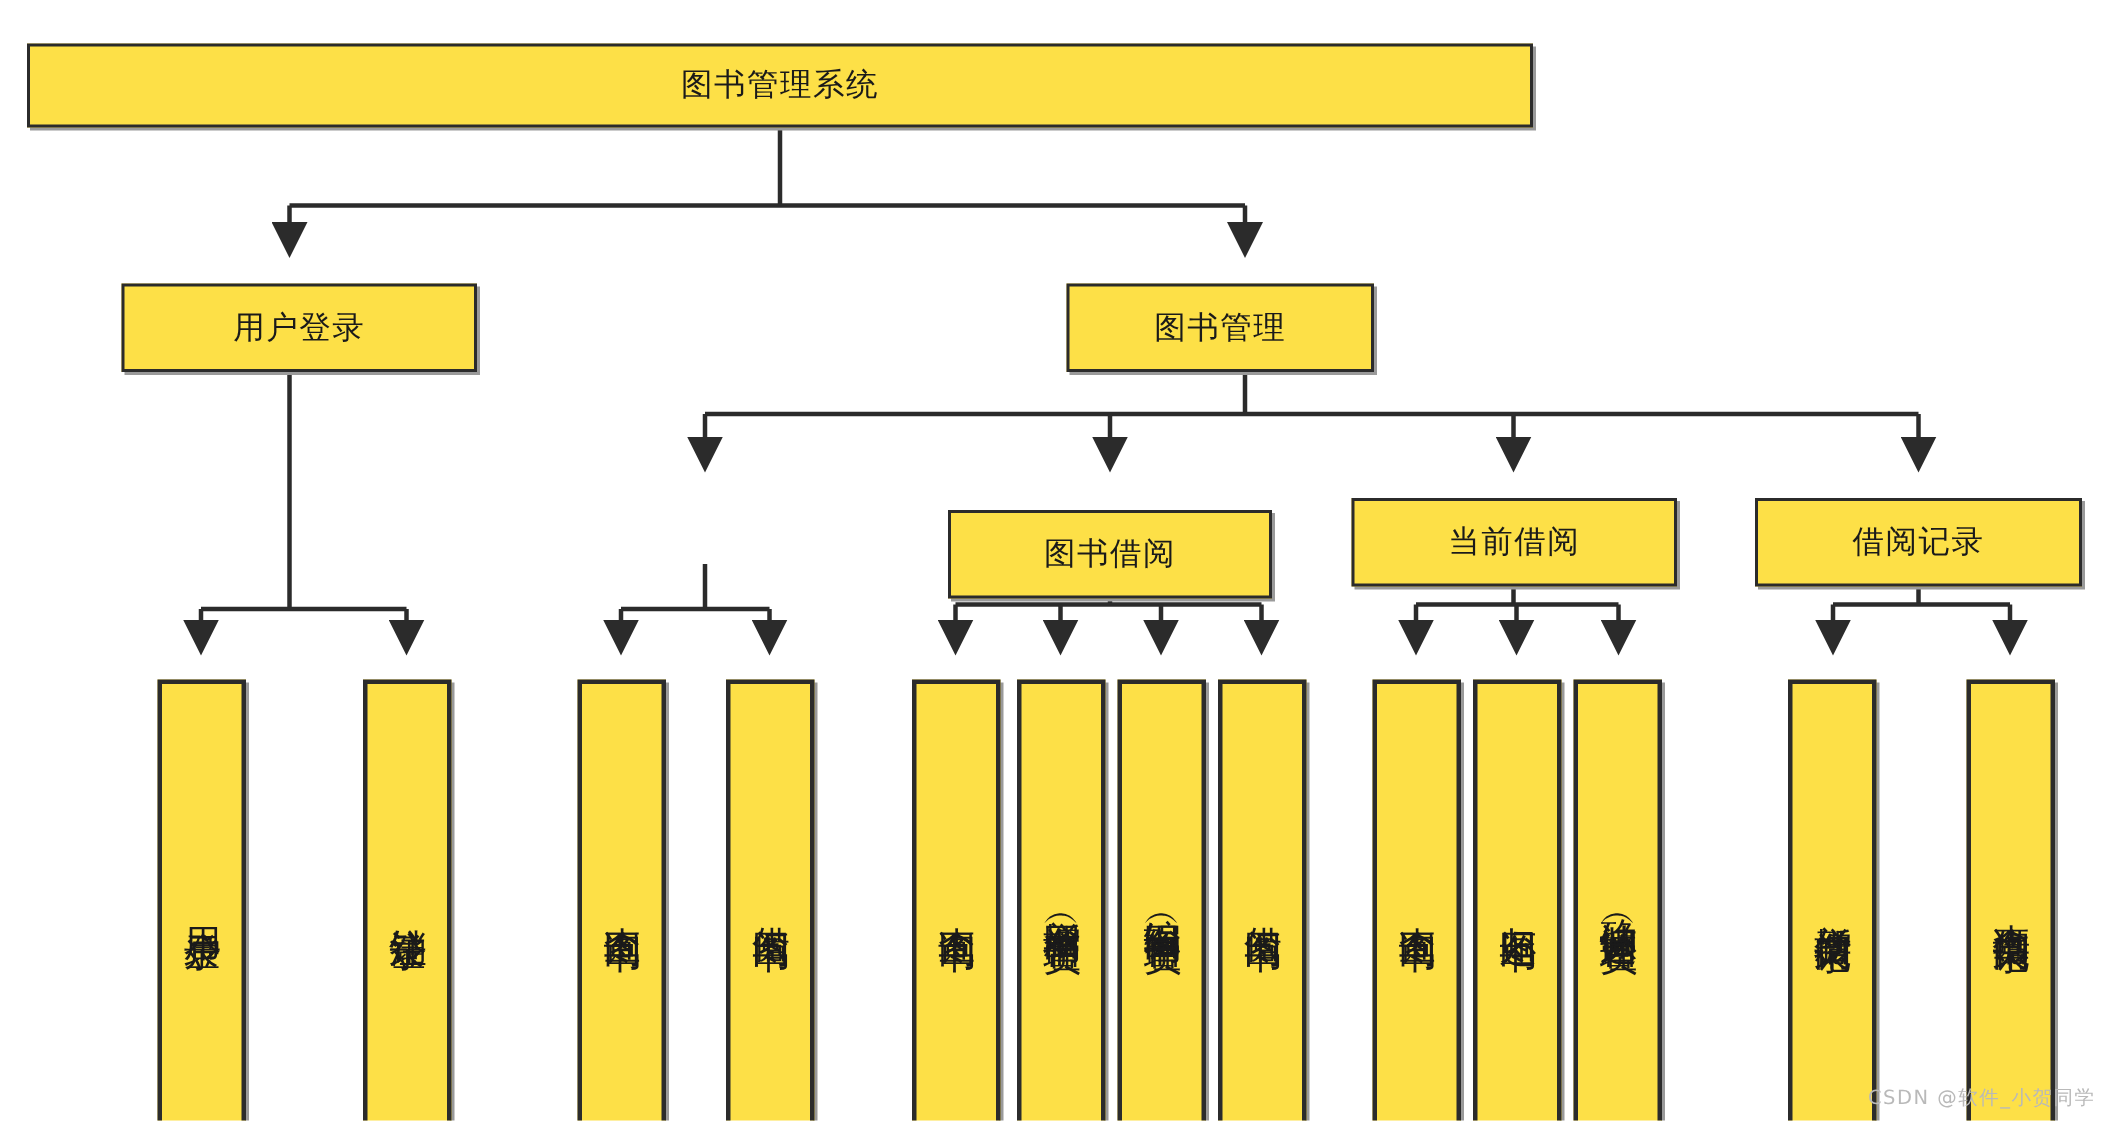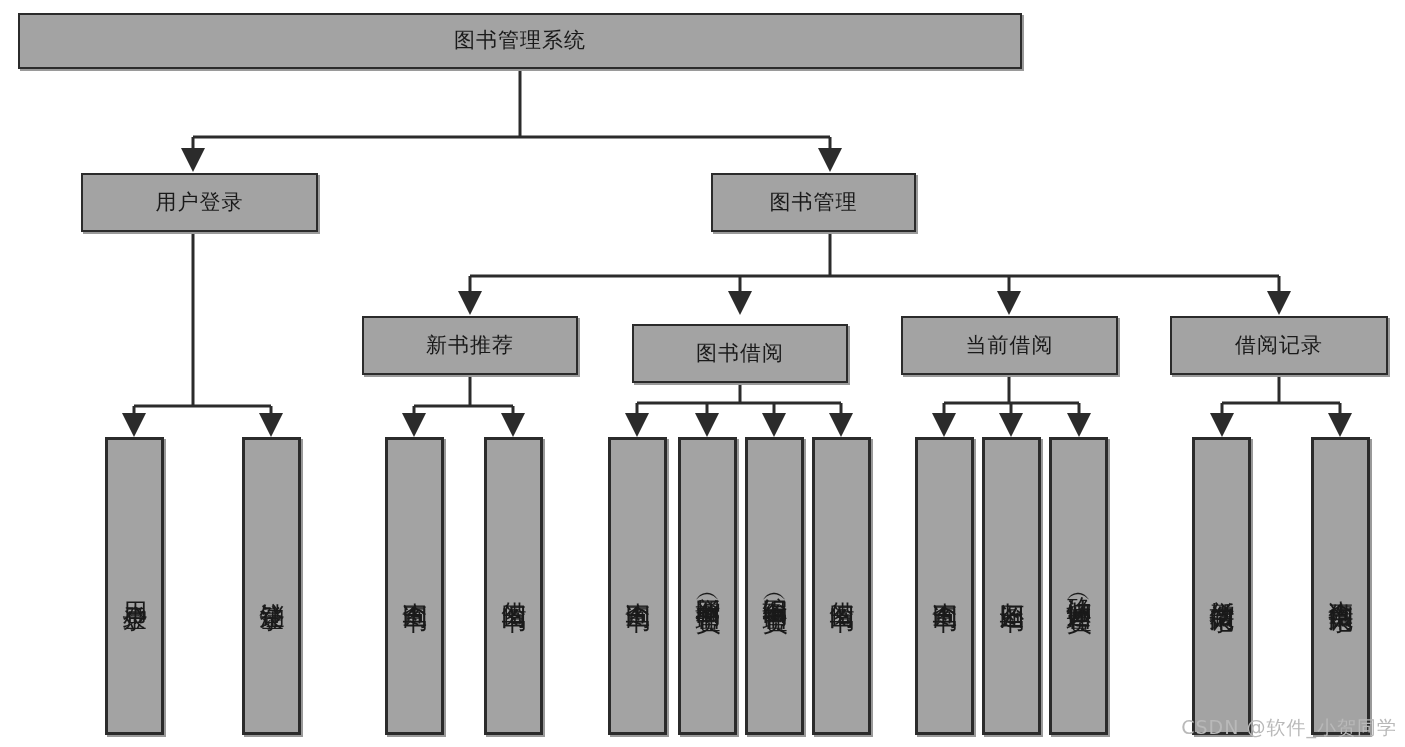--- a/index.html
+++ b/index.html
@@ -9,26 +9,27 @@
     font-family:"DejaVu Sans","Liberation Sans",sans-serif;
     overflow:hidden;
     position:relative;
   }
   #canvas{position:absolute;left:0;top:0;width:1405px;height:747px;}
   svg.edges{position:absolute;left:0;top:0;width:1405px;height:747px;pointer-events:none;}
 
   .node{
     position:absolute;
     box-sizing:border-box;
-    background:#a3a3a3;
+    background:#fde047;
     border:2px solid #2b2b2b;
     display:flex;
     align-items:center;
     justify-content:center;
     color:#1a1a1a;
+    margin-top:16px;
   }
   .node.shadow{
     box-shadow:2px 2px 0 0 #9a9a9a;
   }
   .node .lbl{
     font-size:21px;
     line-height:1.1;
     letter-spacing:1px;
     white-space:nowrap;
   }
@@ -41,21 +42,21 @@
     font-size:25px;
     line-height:1.12;
     letter-spacing:2px;
     white-space:normal;
     max-height:292px;
   }
   .watermark{
     position:absolute;
     right:8px;
     bottom:6px;
-    font-size:19px;
+    font-size:13px;
     color:#b9b9b9;
     letter-spacing:1px;
     white-space:nowrap;
     user-select:none;
   }
 </style>
 </head>
 <body>
 
 <div id="canvas">
@@ -114,23 +115,20 @@
     <span class="lbl">图书管理系统</span>
   </div>
 
   <div class="node shadow" style="left:81px;top:173px;width:237px;height:59px;">
     <span class="lbl">用户登录</span>
   </div>
   <div class="node shadow" style="left:711px;top:173px;width:205px;height:59px;">
     <span class="lbl">图书管理</span>
   </div>
 
-  <div class="node shadow" style="left:362px;top:316px;width:216px;height:59px;">
-    <span class="lbl">新书推荐</span>
-  </div>
   <div class="node shadow" style="left:632px;top:324px;width:216px;height:59px;">
     <span class="lbl">图书借阅</span>
   </div>
   <div class="node shadow" style="left:901px;top:316px;width:217px;height:59px;">
     <span class="lbl">当前借阅</span>
   </div>
   <div class="node shadow" style="left:1170px;top:316px;width:218px;height:59px;">
     <span class="lbl">借阅记录</span>
   </div>
 

